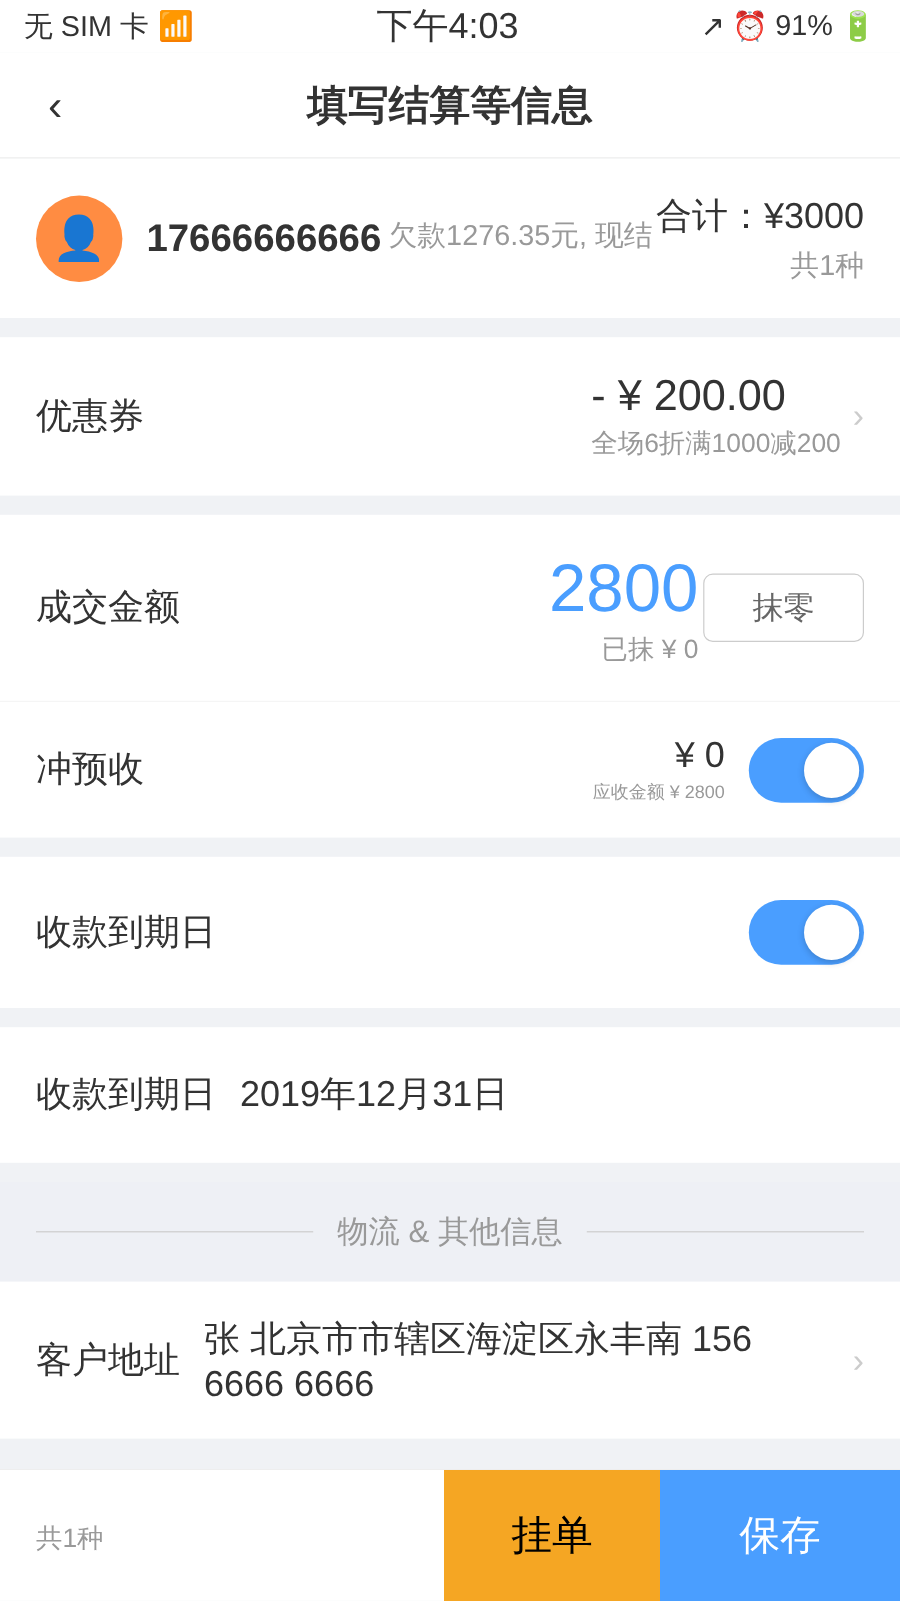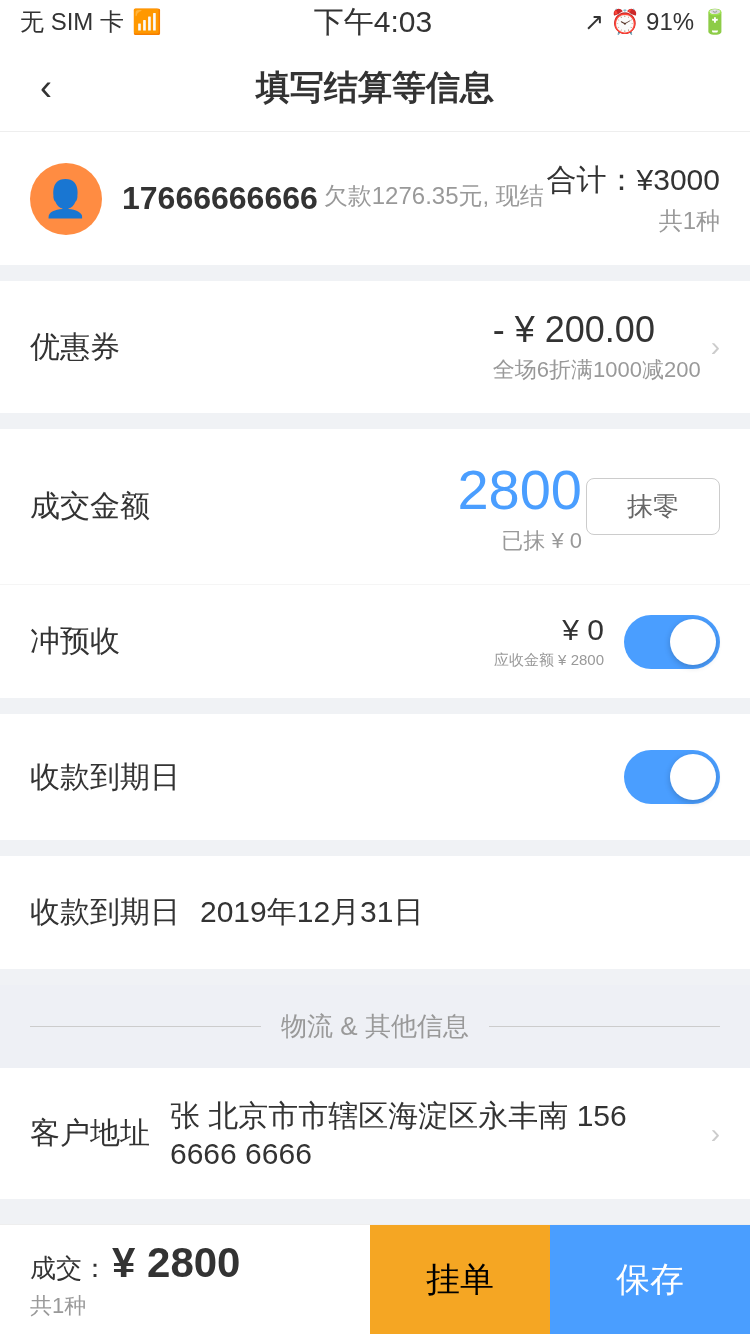--- a/index.html
+++ b/index.html
@@ -364,21 +364,17 @@
     <span class="address-value">张  北京市市辖区海淀区永丰南  156 6666 6666</span>
     <span class="chevron-icon">›</span>
   </div>
 
   <div class="gray-area"></div>
 
 </div>
 
 <div class="bottom-bar">
   <div class="bottom-summary">
-    <div style="display:flex;align-items:baseline;gap:4px;">
-      <span class="bottom-deal">成交：</span>
-      <span class="bottom-price">¥ 2800</span>
-    </div>
     <div class="bottom-count">共1种</div>
   </div>
   <div class="bottom-btn-hang">挂单</div>
   <div class="bottom-btn-save">保存</div>
 </div>
 
 </body></html>

